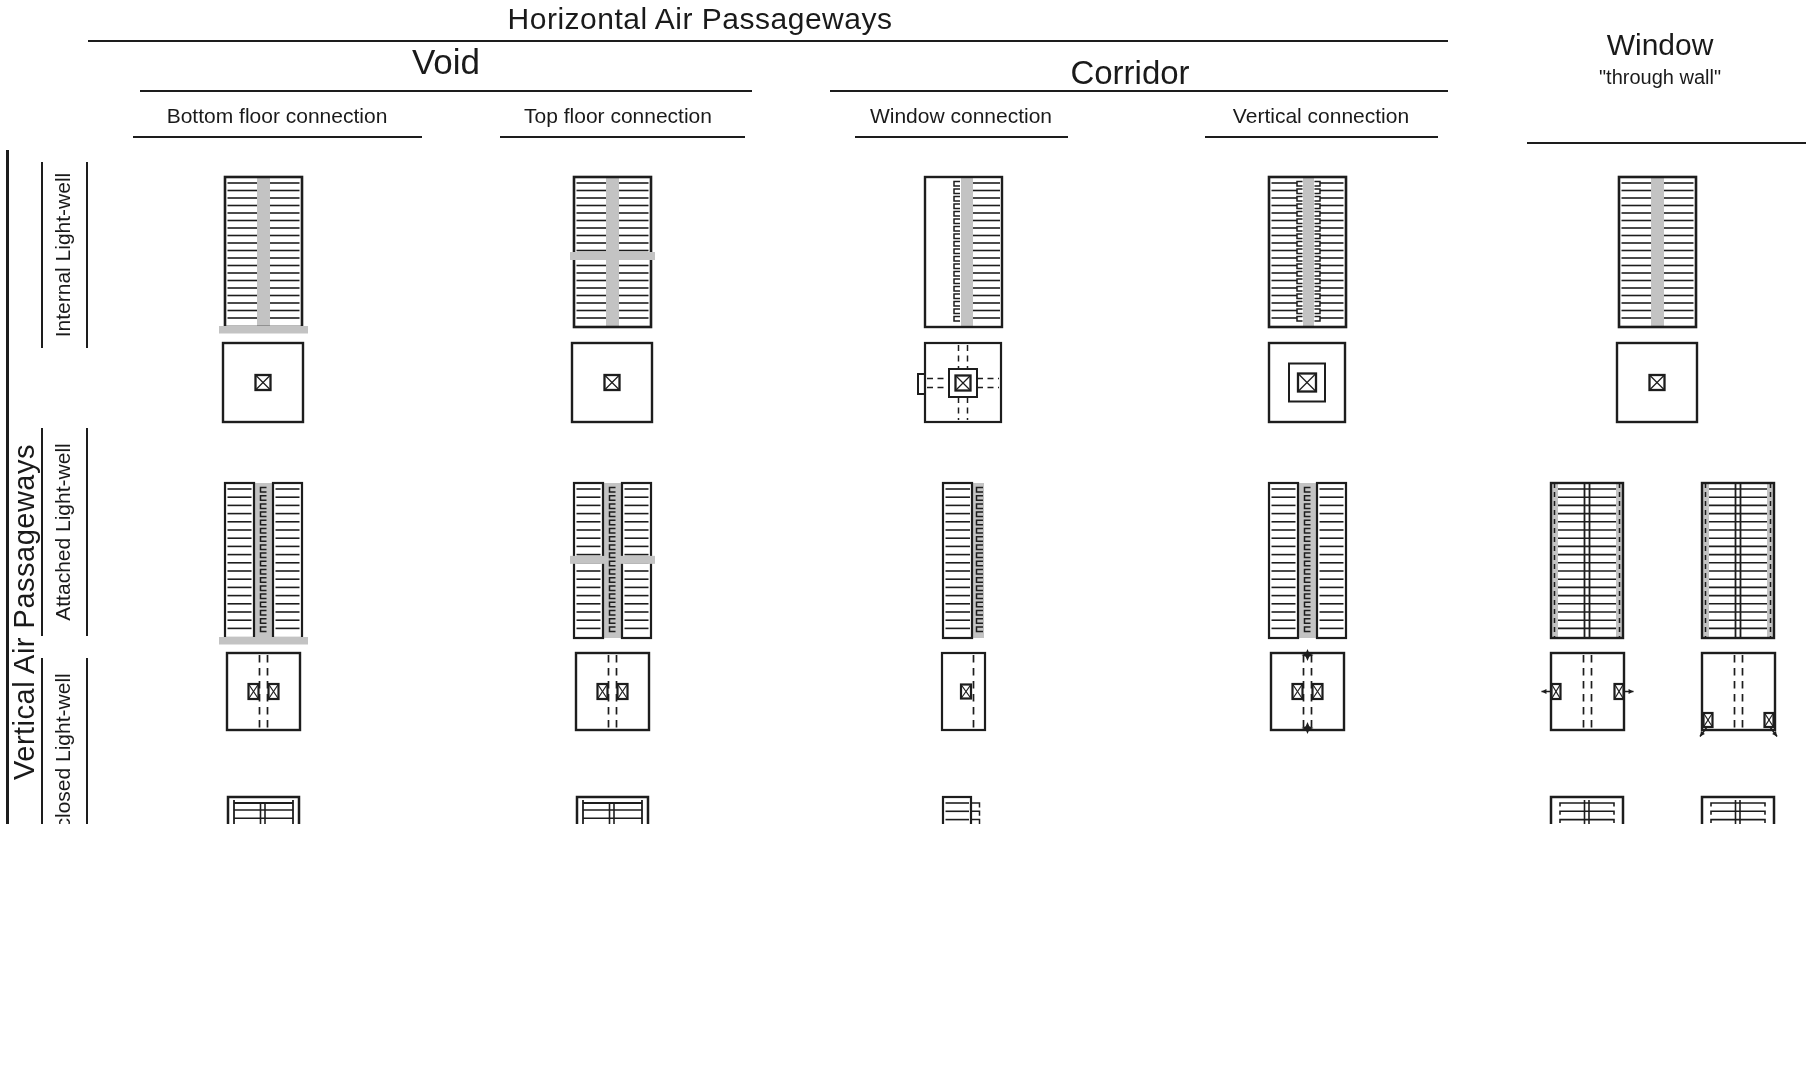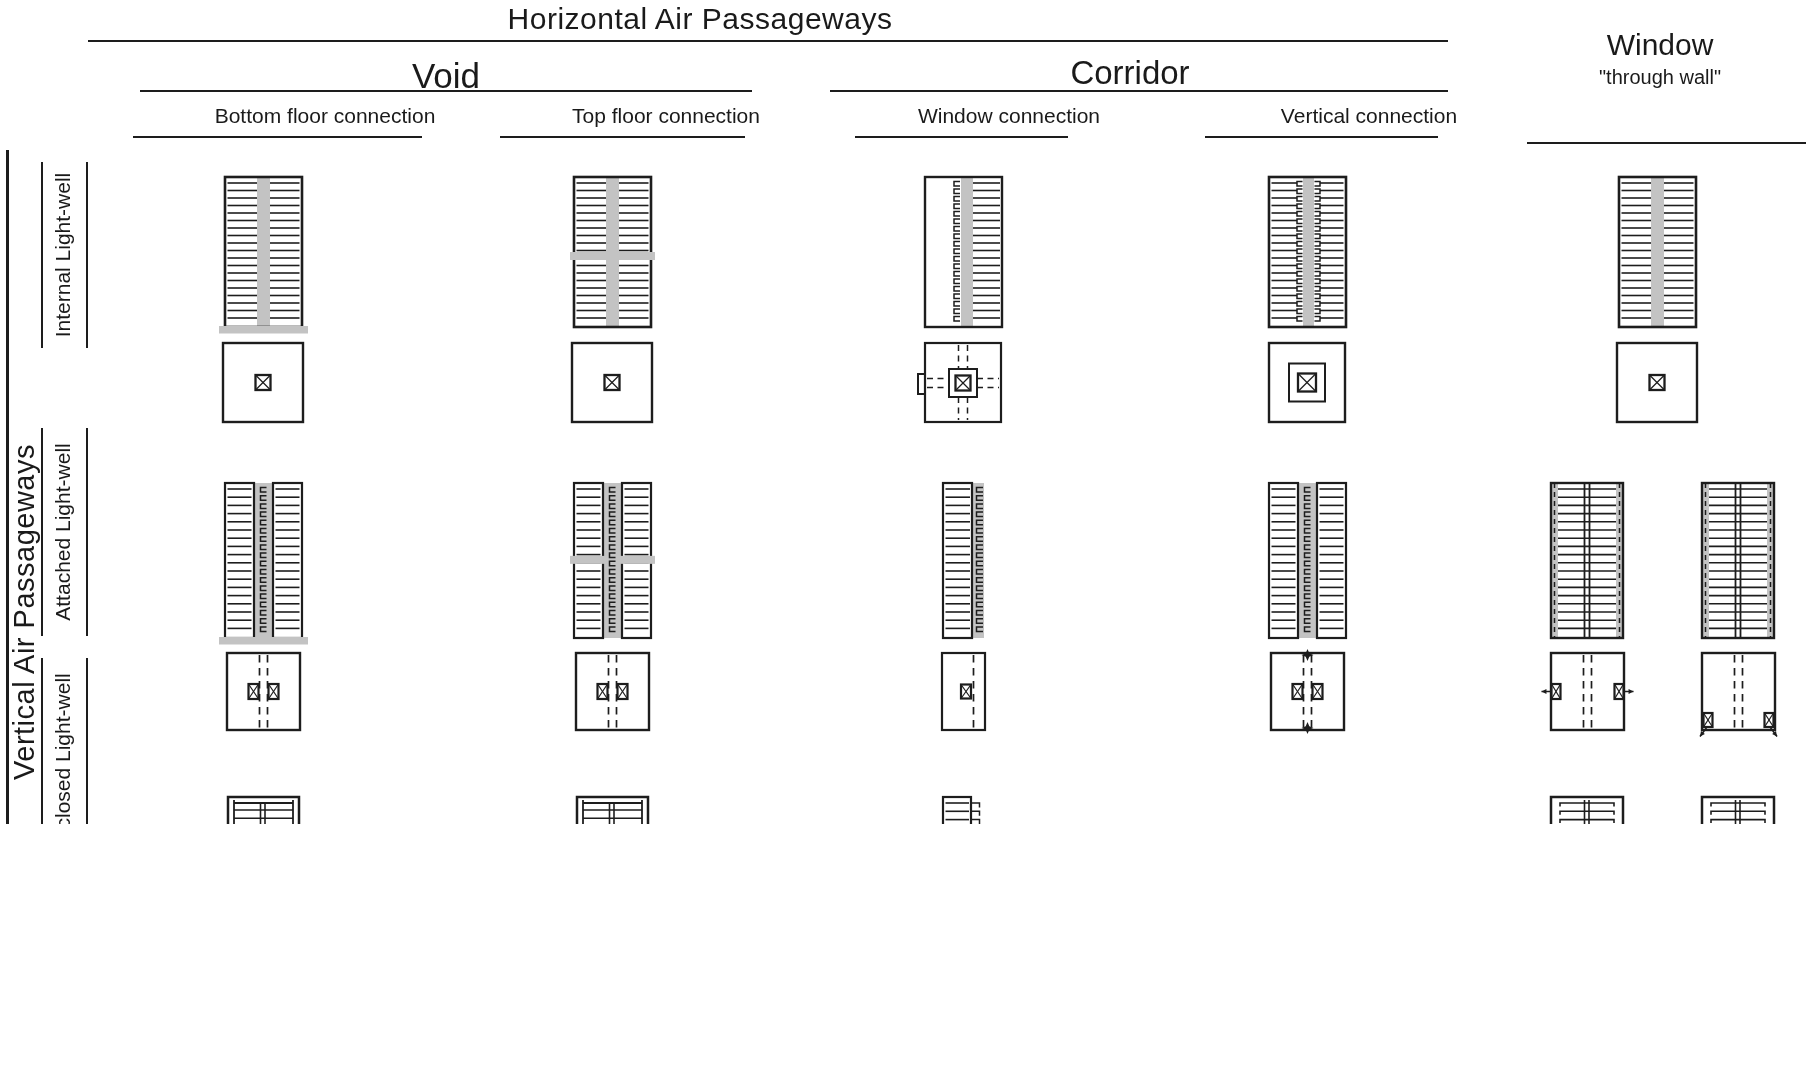--- a/index.html
+++ b/index.html
@@ -7,34 +7,34 @@
          font-family:"Liberation Sans",sans-serif;color:#1a1a1a;}
   .abs{position:absolute;}
   .ctr{transform:translateX(-50%);white-space:nowrap;}
   .rot{transform:translate(-50%,-50%) rotate(-90deg);white-space:nowrap;}
   .rule{position:absolute;background:#1d1d1d;}
   .t-title{font-size:30px;letter-spacing:.5px;}
   .g-void{font-size:35px;}
   .g-corr{font-size:33px;}
   .g-win{font-size:30px;text-align:center;}
   .g-winsub{font-size:20px;}
-  .sub{font-size:21px;margin-left:48px;}
+  .sub{font-size:21px;}
   .v-title{font-size:29px;letter-spacing:.5px;}
   .row-label{font-size:21px;}
   svg{display:block;}
 </style>
 </head>
 <body>
 
 <div class="stage">
 
   <div class="t-title abs ctr" style="left:700px;top:2px">Horizontal Air Passageways</div>
   <div class="rule" style="left:88px;top:40px;width:1360px;height:2px"></div>
 
-  <div class="g-void abs ctr" style="left:446px;top:56px">Void</div>
+  <div class="g-void abs ctr" style="left:446px;top:42px">Void</div>
   <div class="rule" style="left:140px;top:90px;width:612px;height:2px"></div>
 
   <div class="g-corr abs ctr" style="left:1130px;top:54px">Corridor</div>
   <div class="rule" style="left:830px;top:90px;width:618px;height:2px"></div>
 
   <div class="sub abs ctr" style="left:277px;top:104px">Bottom floor connection</div>
   <div class="rule" style="left:133px;top:136px;width:289px;height:2px"></div>
 
   <div class="sub abs ctr" style="left:618px;top:104px">Top floor connection</div>
   <div class="rule" style="left:500px;top:136px;width:245px;height:2px"></div>

